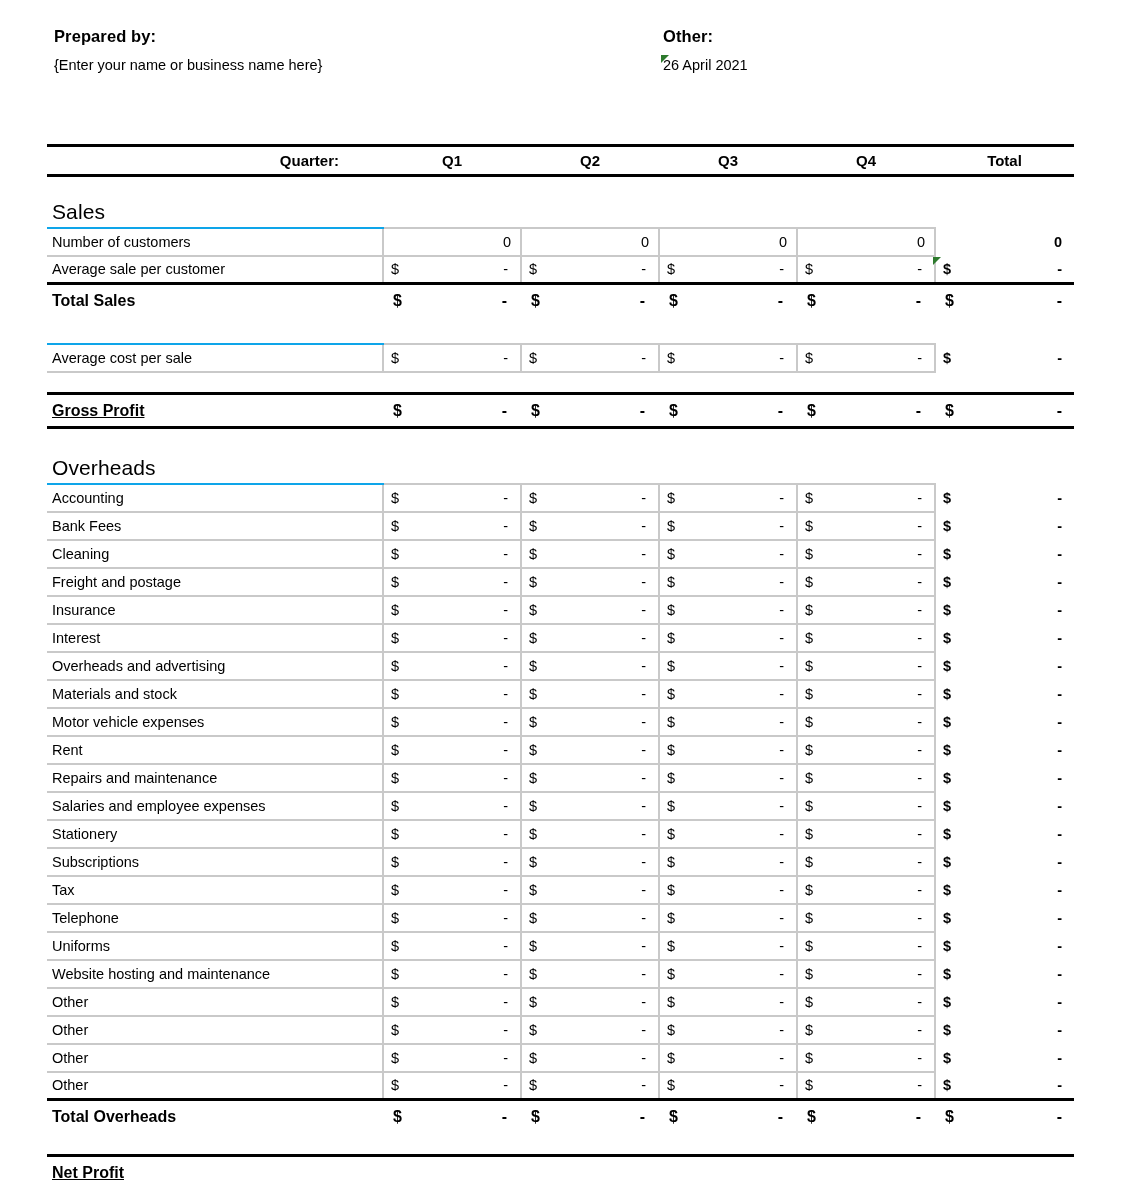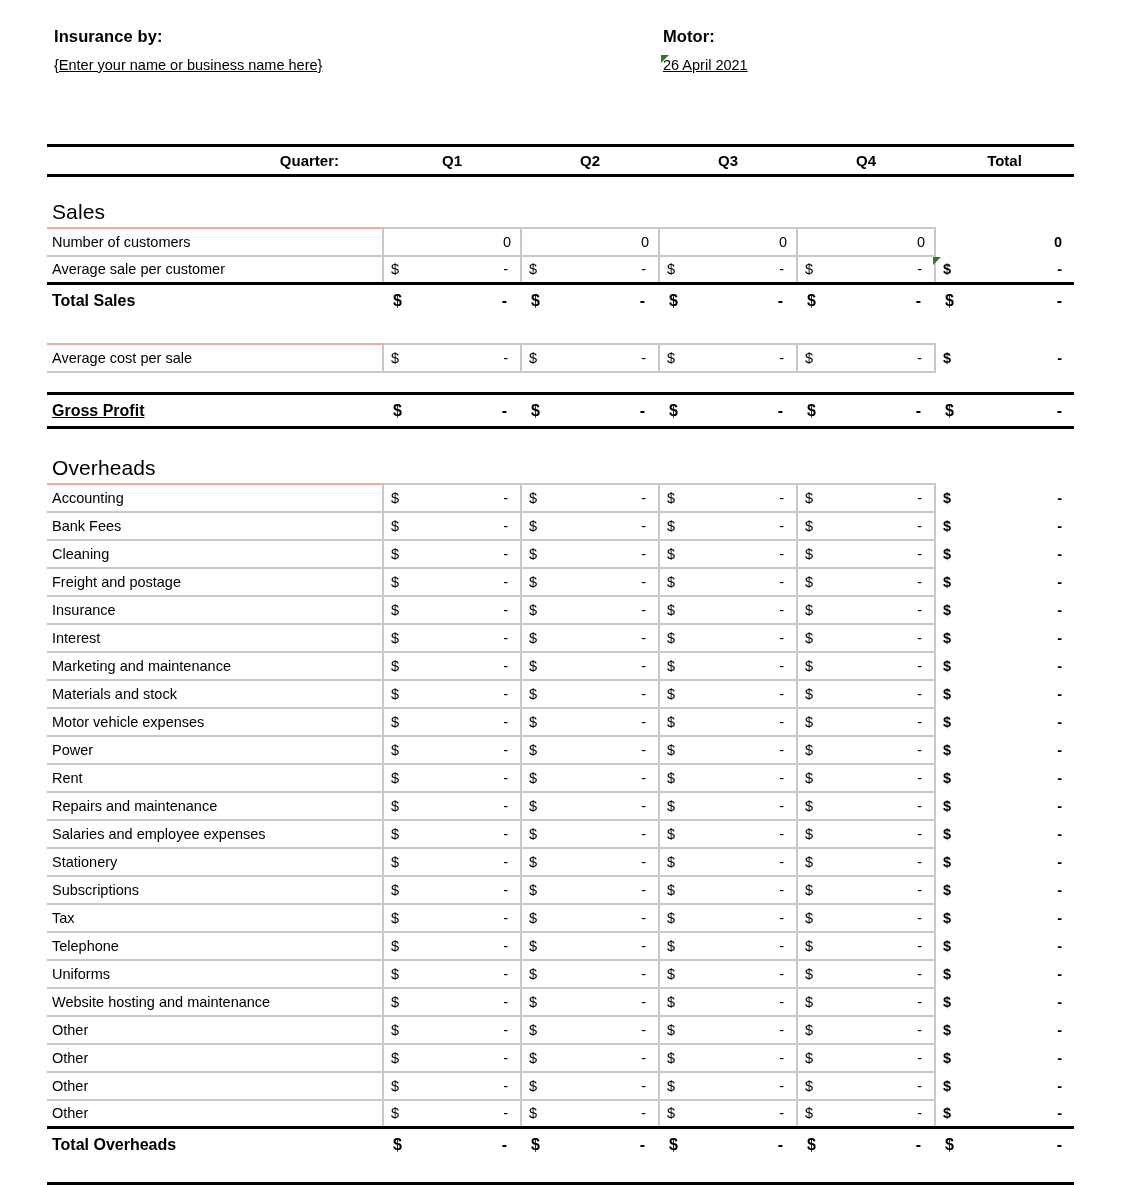--- a/index.html
+++ b/index.html
@@ -39,21 +39,20 @@
     letter-spacing: 0.1px;
     line-height: 20px;
     white-space: nowrap;
   }
   .meta-value {
     font-size: 14.5px;
     line-height: 20px;
     margin-top: 9px;
     white-space: nowrap;
     position: relative;
-    text-decoration: underline;
   }
 
   
   .comment-marker {
     position: absolute;
     width: 0;
     height: 0;
     border-left: 8px solid #2d7a2d;
     border-bottom: 8px solid transparent;
     pointer-events: none;
@@ -116,21 +115,21 @@
     letter-spacing: 0.1px;
   }
 
   
   .spacer-row td { height: 22px; border: none; }
   .spacer-row.tall td { height: 26px; }
 
   
   .data-row td.rl {
     padding-left: 5px;
-    border-top: 2px solid #fca5a5;
+    border-top: 2px solid #0ea5e9;
     border-bottom: 2px solid #c9c9c9;
     white-space: nowrap;
   }
   .data-row td.cell {
     border: 2px solid #c9c9c9;
     position: relative;
   }
   .data-row td.cell .cur {
     position: absolute;
     left: 7px;
@@ -189,25 +188,25 @@
   }
   .sum-row td.totcell .amt { right: 12px; }
 </style>
 </head>
 <body>
 
 <div class="page">
 
   <div class="meta">
     <div class="meta-col-left">
-      <div class="meta-label">Insurance by:</div>
+      <div class="meta-label">Prepared by:</div>
       <div class="meta-value">{Enter your name or business name here}</div>
     </div>
     <div class="meta-col-right">
-      <div class="meta-label">Motor:</div>
+      <div class="meta-label">Other:</div>
       <div class="meta-value">
         <span class="comment-marker"></span>
         <span>26 April 2021</span>
       </div>
     </div>
   </div>
 
 
   <table class="sheet">
     <colgroup>
@@ -488,21 +487,21 @@
           <td class="cell">
             <span class="cur">$</span>
             <span class="amt">-</span>
           </td>
           <td class="totcell">
             <span class="cur">$</span>
             <span class="amt">-</span>
           </td>
         </tr>
         <tr class="data-row">
-          <td class="rl">Marketing and maintenance</td>
+          <td class="rl">Overheads and advertising</td>
           <td class="cell">
             <span class="cur">$</span>
             <span class="amt">-</span>
           </td>
           <td class="cell">
             <span class="cur">$</span>
             <span class="amt">-</span>
           </td>
           <td class="cell">
             <span class="cur">$</span>
@@ -535,43 +534,20 @@
             <span class="cur">$</span>
             <span class="amt">-</span>
           </td>
           <td class="totcell">
             <span class="cur">$</span>
             <span class="amt">-</span>
           </td>
         </tr>
         <tr class="data-row">
           <td class="rl">Motor vehicle expenses</td>
-          <td class="cell">
-            <span class="cur">$</span>
-            <span class="amt">-</span>
-          </td>
-          <td class="cell">
-            <span class="cur">$</span>
-            <span class="amt">-</span>
-          </td>
-          <td class="cell">
-            <span class="cur">$</span>
-            <span class="amt">-</span>
-          </td>
-          <td class="cell">
-            <span class="cur">$</span>
-            <span class="amt">-</span>
-          </td>
-          <td class="totcell">
-            <span class="cur">$</span>
-            <span class="amt">-</span>
-          </td>
-        </tr>
-        <tr class="data-row">
-          <td class="rl">Power</td>
           <td class="cell">
             <span class="cur">$</span>
             <span class="amt">-</span>
           </td>
           <td class="cell">
             <span class="cur">$</span>
             <span class="amt">-</span>
           </td>
           <td class="cell">
             <span class="cur">$</span>

